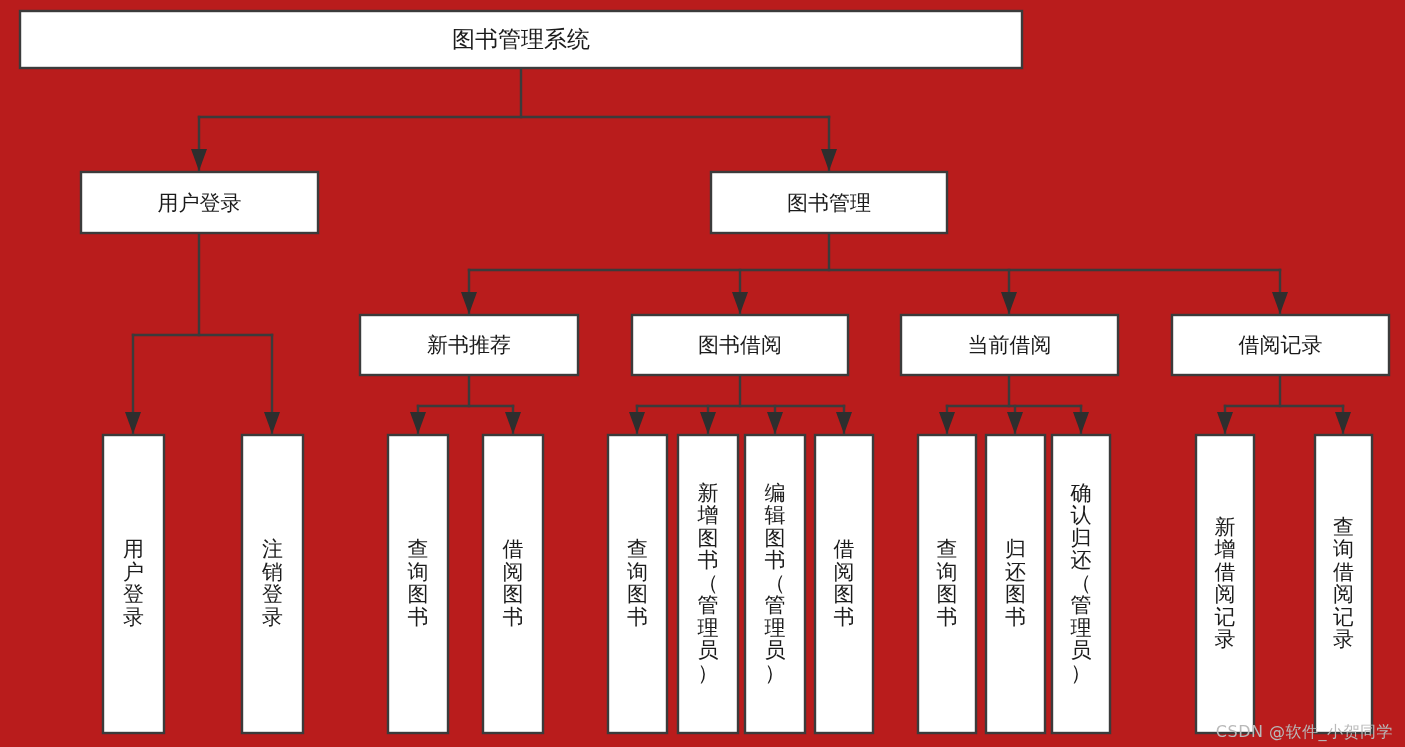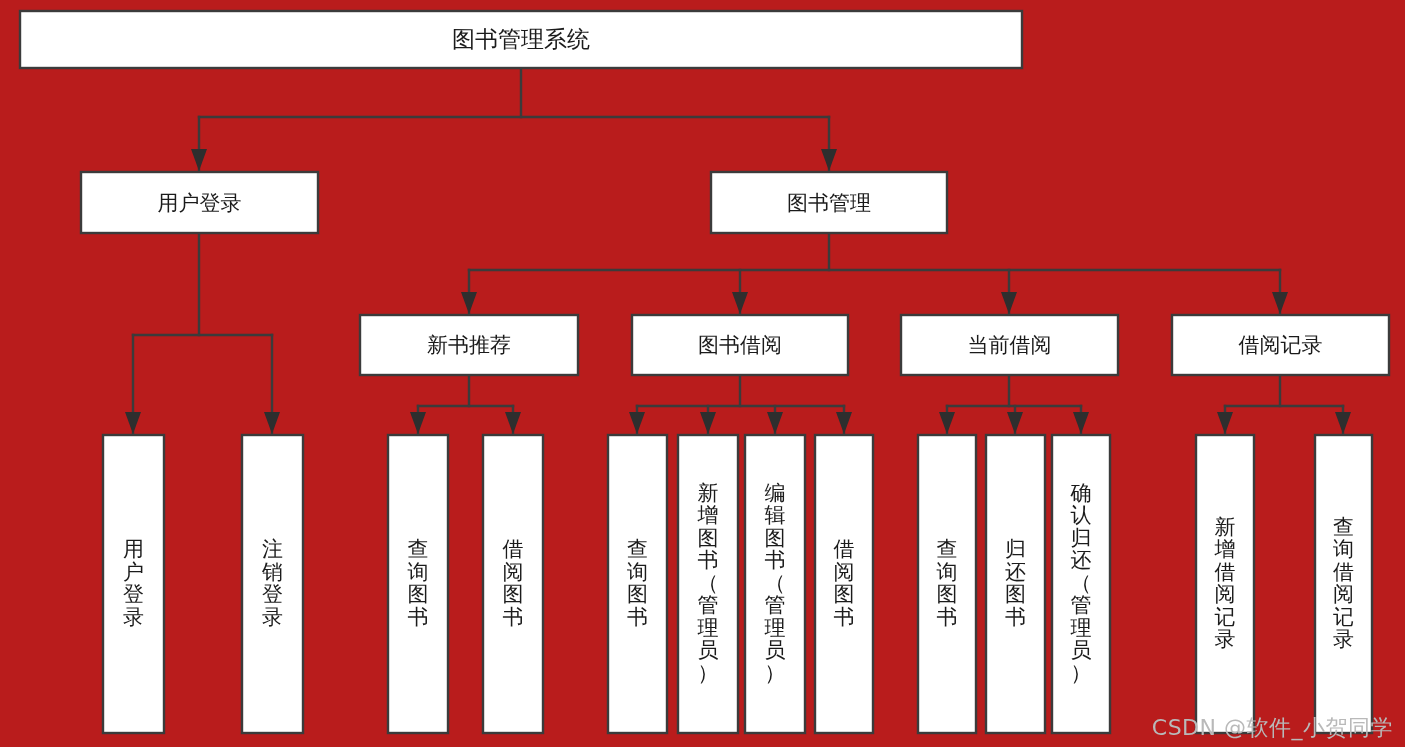--- a/index.html
+++ b/index.html
@@ -55,21 +55,21 @@
     text-anchor: middle;
   }
   .title-label {
     font-size: 23px;
   }
   .watermark-text {
     position: absolute;
     right: 12px;
     bottom: 4px;
     font-family: "DejaVu Sans", "Liberation Sans", sans-serif;
-    font-size: 22px;
+    font-size: 16px;
     color: #b9b9b9;
     letter-spacing: 0.5px;
     white-space: nowrap;
     pointer-events: none;
   }
 </style>
 </head>
 <body>
 
 <div id="diagram-root">

